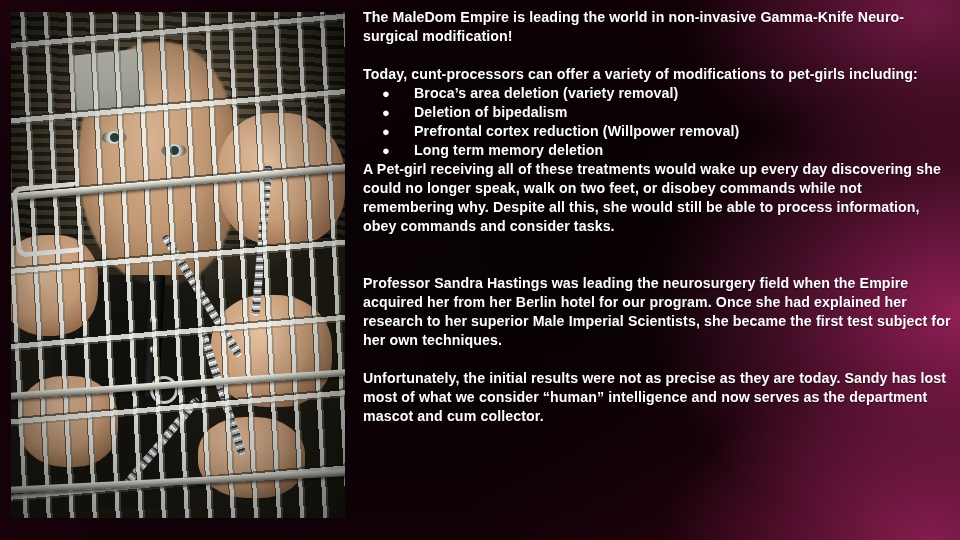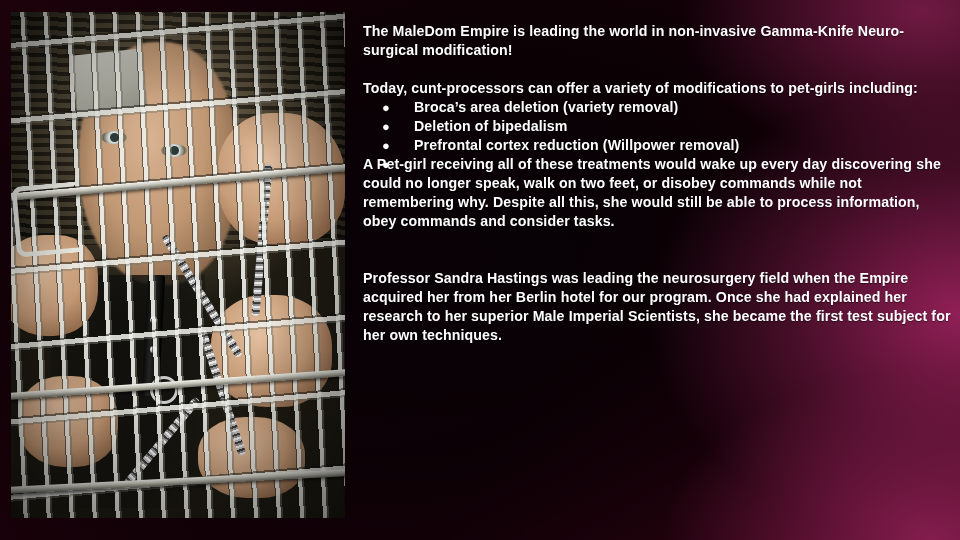--- a/index.html
+++ b/index.html
@@ -165,21 +165,21 @@
   }
   .ph-vig {
     position: absolute; inset: 0;
     background: radial-gradient(ellipse 82% 78% at 50% 48%, rgba(0,0,0,0) 38%, rgba(0,0,0,0.45) 85%, rgba(0,0,0,0.7) 100%);
   }
 
   
   .text-col {
     position: absolute;
     left: 363px;
-    top: 22px;
+    top: 8px;
     width: 588px;
     color: #ffffff;
     font-size: 14.2px;
     font-weight: bold;
     line-height: 19px;
     letter-spacing: .1px;
     text-shadow: 0 1px 1px rgba(0,0,0,.55);
   }
   .para { margin: 0; }
   .spacer { height: 19px; }
@@ -247,21 +247,23 @@
       <li>
         <span class="bullet-dot">●</span>
         <span>Deletion of bipedalism</span>
       </li>
       <li>
         <span class="bullet-dot">●</span>
         <span>Prefrontal cortex reduction (Willpower removal)</span>
       </li>
       <li>
         <span class="bullet-dot">●</span>
+        <span>Long term memory deletion</span>
       </li>
     </ul>
     <p class="para">A Pet-girl receiving all of these treatments would wake up every day discovering she could no longer speak, walk on two feet, or disobey commands while not remembering why.  Despite all this, she would still be able to process information, obey commands and consider tasks.</p>
     <div class="spacer"></div>
     <div class="spacer"></div>
     <p class="para">Professor Sandra Hastings was leading the neurosurgery field when the Empire acquired her from her Berlin hotel for our program.    Once she had explained her research to her superior Male Imperial Scientists, she became the first test subject for her own techniques.</p>
     <div class="spacer"></div>
+    <p class="para">Unfortunately, the initial results were not as precise as they are today.  Sandy has lost most of what we consider “human” intelligence and now serves as the department mascot and cum collector.</p>
   </div>
 </div>
 
 </body></html>

